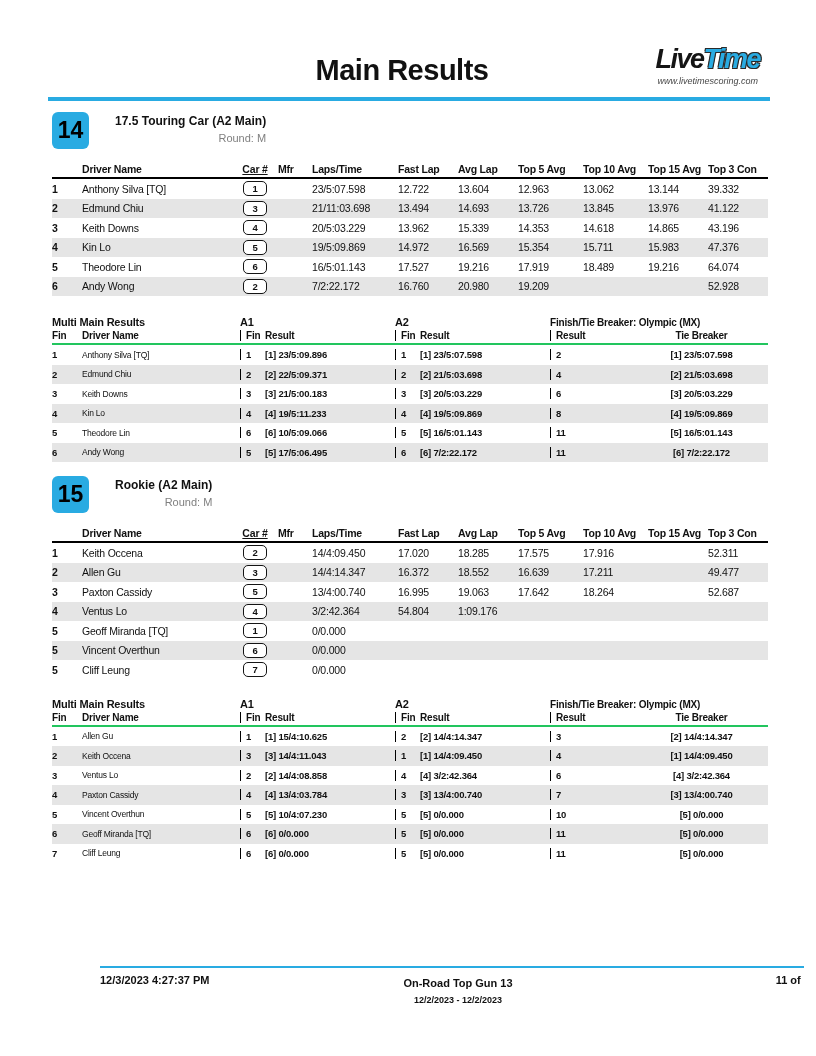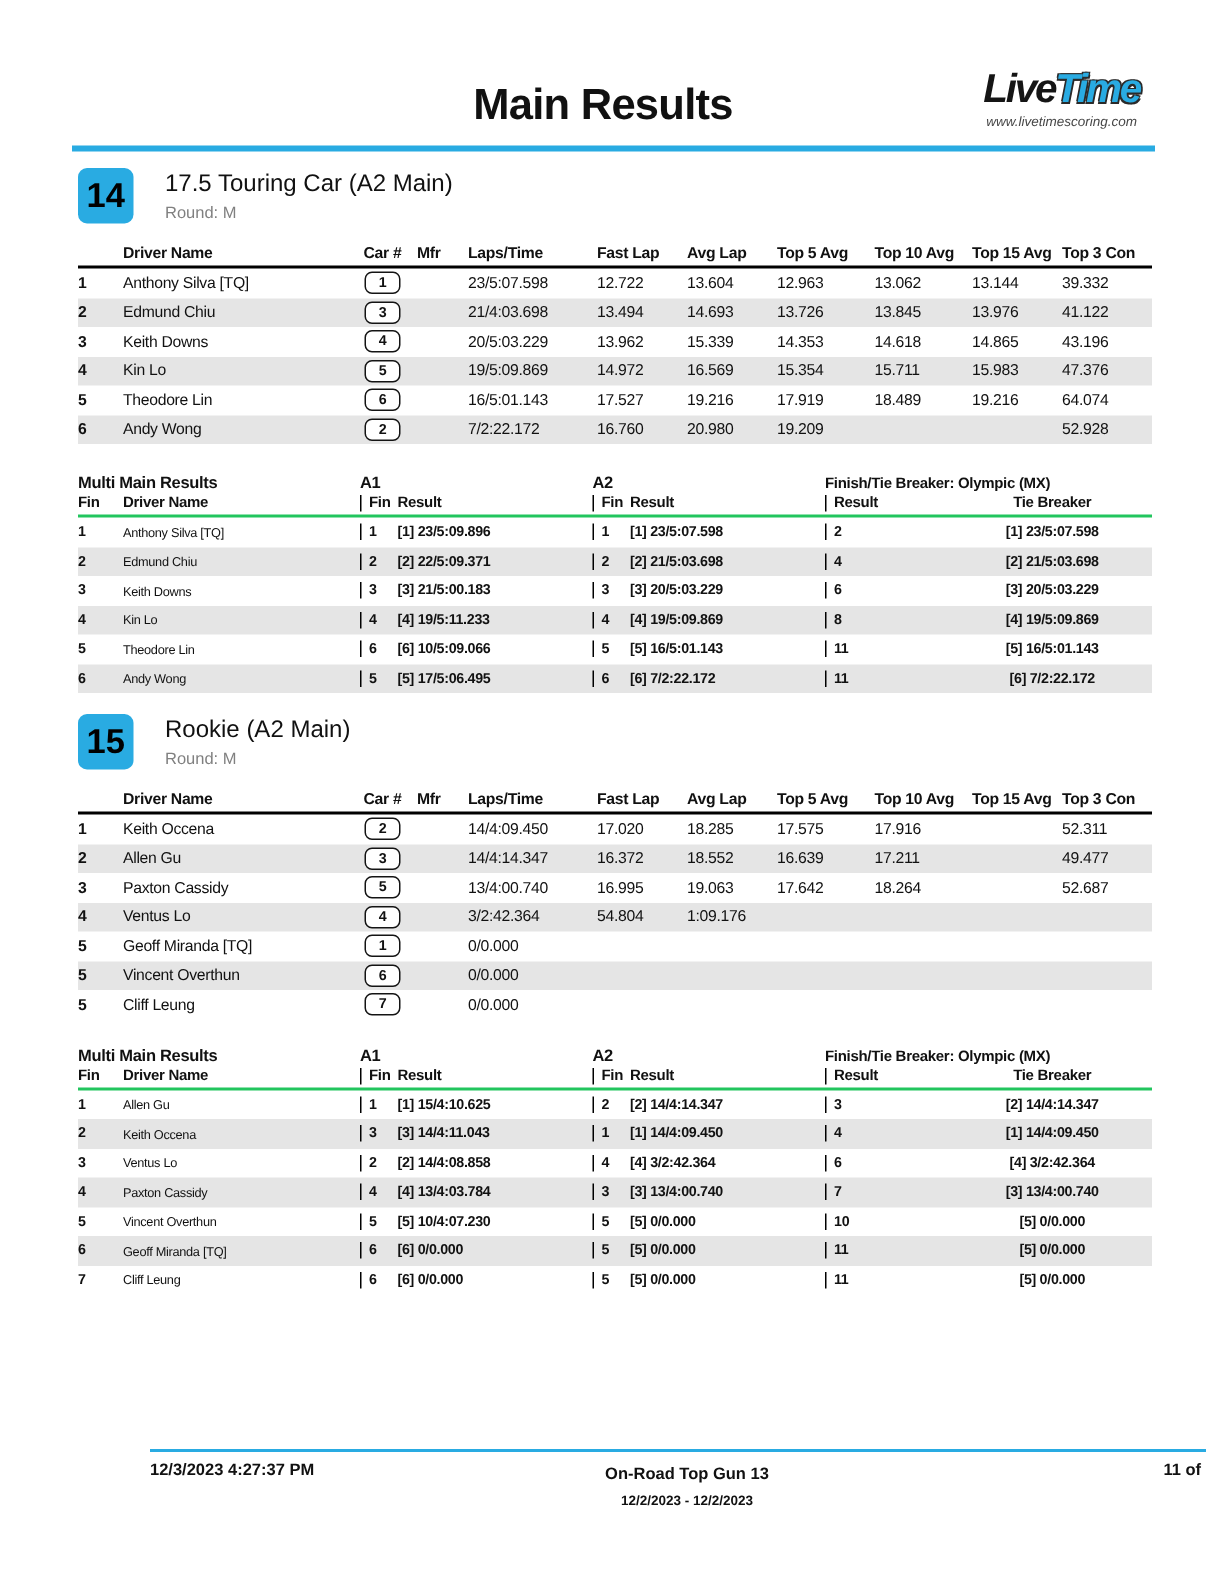--- a/index.html
+++ b/index.html
@@ -11,36 +11,36 @@
              font-size:29px; font-weight:700; letter-spacing:-0.5px; }
   .logo { position:absolute; top:46px; right:44px; text-align:center; }
   .logo-text { font-style:italic; font-weight:700; font-size:27px; line-height:1; letter-spacing:-1.5px; }
   .logo-live { color:#151515; }
   .logo-time { color:#29abe2; text-shadow:-1px -1px 0 #2a2a2a, 1px -1px 0 #2a2a2a, -1px 1px 0 #2a2a2a, 1px 1px 0 #2a2a2a; }
   .logo-url { font-size:9px; color:#474747; margin-top:3px;font-style:italic; }
   .rule { position:absolute; top:97px; left:48px; width:722px; height:4px; background:#29abe2; }
 
   
   .section { position:absolute; left:52px; width:716px; }
-  .sec-head { display:flex; gap:21px; }
+  .sec-head { display:flex; gap:7px;text-align:right; }
   .badge { width:37px; height:37px; border-radius:6px; background:#29abe2; color:#000;
            display:flex; align-items:center; justify-content:center; font-size:23px; font-weight:700; flex:0 0 auto; }
-  .sec-title { font-size:16px; font-weight:400; padding-top:2px; }
+  .sec-title { font-size:12px; font-weight:700; padding-top:2px;margin-left:19px; }
   .sec-round { font-size:11px; color:#808080; margin-top:4px; }
 
   
   .results-table { margin-top:12px; }
   .results-head, .trow.results { display:grid;
       grid-template-columns:30px 150px 46px 34px 86px 60px 60px 65px 65px 60px 60px; align-items:center; }
   .results-head { height:18px; font-size:10.5px; font-weight:700; border-bottom:2px solid #000; }
   .trow { height:19.5px; font-size:10.5px; align-items:center; }
   .trow.alt { background:#e5e5e5; }
   .c { white-space:nowrap; letter-spacing:-0.2px; }
   .c-pos { font-weight:700; }
-  .c-car { text-align:center; }
+  .c-car { text-align:center;text-decoration:underline; }
   .car-box { display:inline-block; min-width:24px; padding:0 3px; border:1.5px solid #141414;
              border-radius:5px; background:#fff; font-weight:700; font-size:9.5px;
              line-height:13px; height:15px; text-align:center; }
 
   
   .multi-table { margin-top:14px; }
   .multi-group, .multi-head, .trow.multi { display:grid;
       grid-template-columns:30px 158px 25px 130px 25px 130px 85px 133px; }
   .multi-group { height:18px; font-size:11px; font-weight:700; align-items:end; }
   .mg-title { grid-column:1/3; }
@@ -114,21 +114,21 @@
             <div class="c c-top5">12.963</div>
             <div class="c c-top10">13.062</div>
             <div class="c c-top15">13.144</div>
             <div class="c c-top3">39.332</div>
           </div>
           <div class="trow results alt">
             <div class="c c-pos">2</div>
             <div class="c c-driver">Edmund Chiu</div>
             <div class="c c-car"><span class="car-box">3</span></div>
             <div class="c c-mfr"></div>
-            <div class="c c-laps">21/4:03.698</div>
+            <div class="c c-laps">21/11:03.698</div>
             <div class="c c-fast">13.494</div>
             <div class="c c-avg">14.693</div>
             <div class="c c-top5">13.726</div>
             <div class="c c-top10">13.845</div>
             <div class="c c-top15">13.976</div>
             <div class="c c-top3">41.122</div>
           </div>
           <div class="trow results">
             <div class="c c-pos">3</div>
             <div class="c c-driver">Keith Downs</div>

